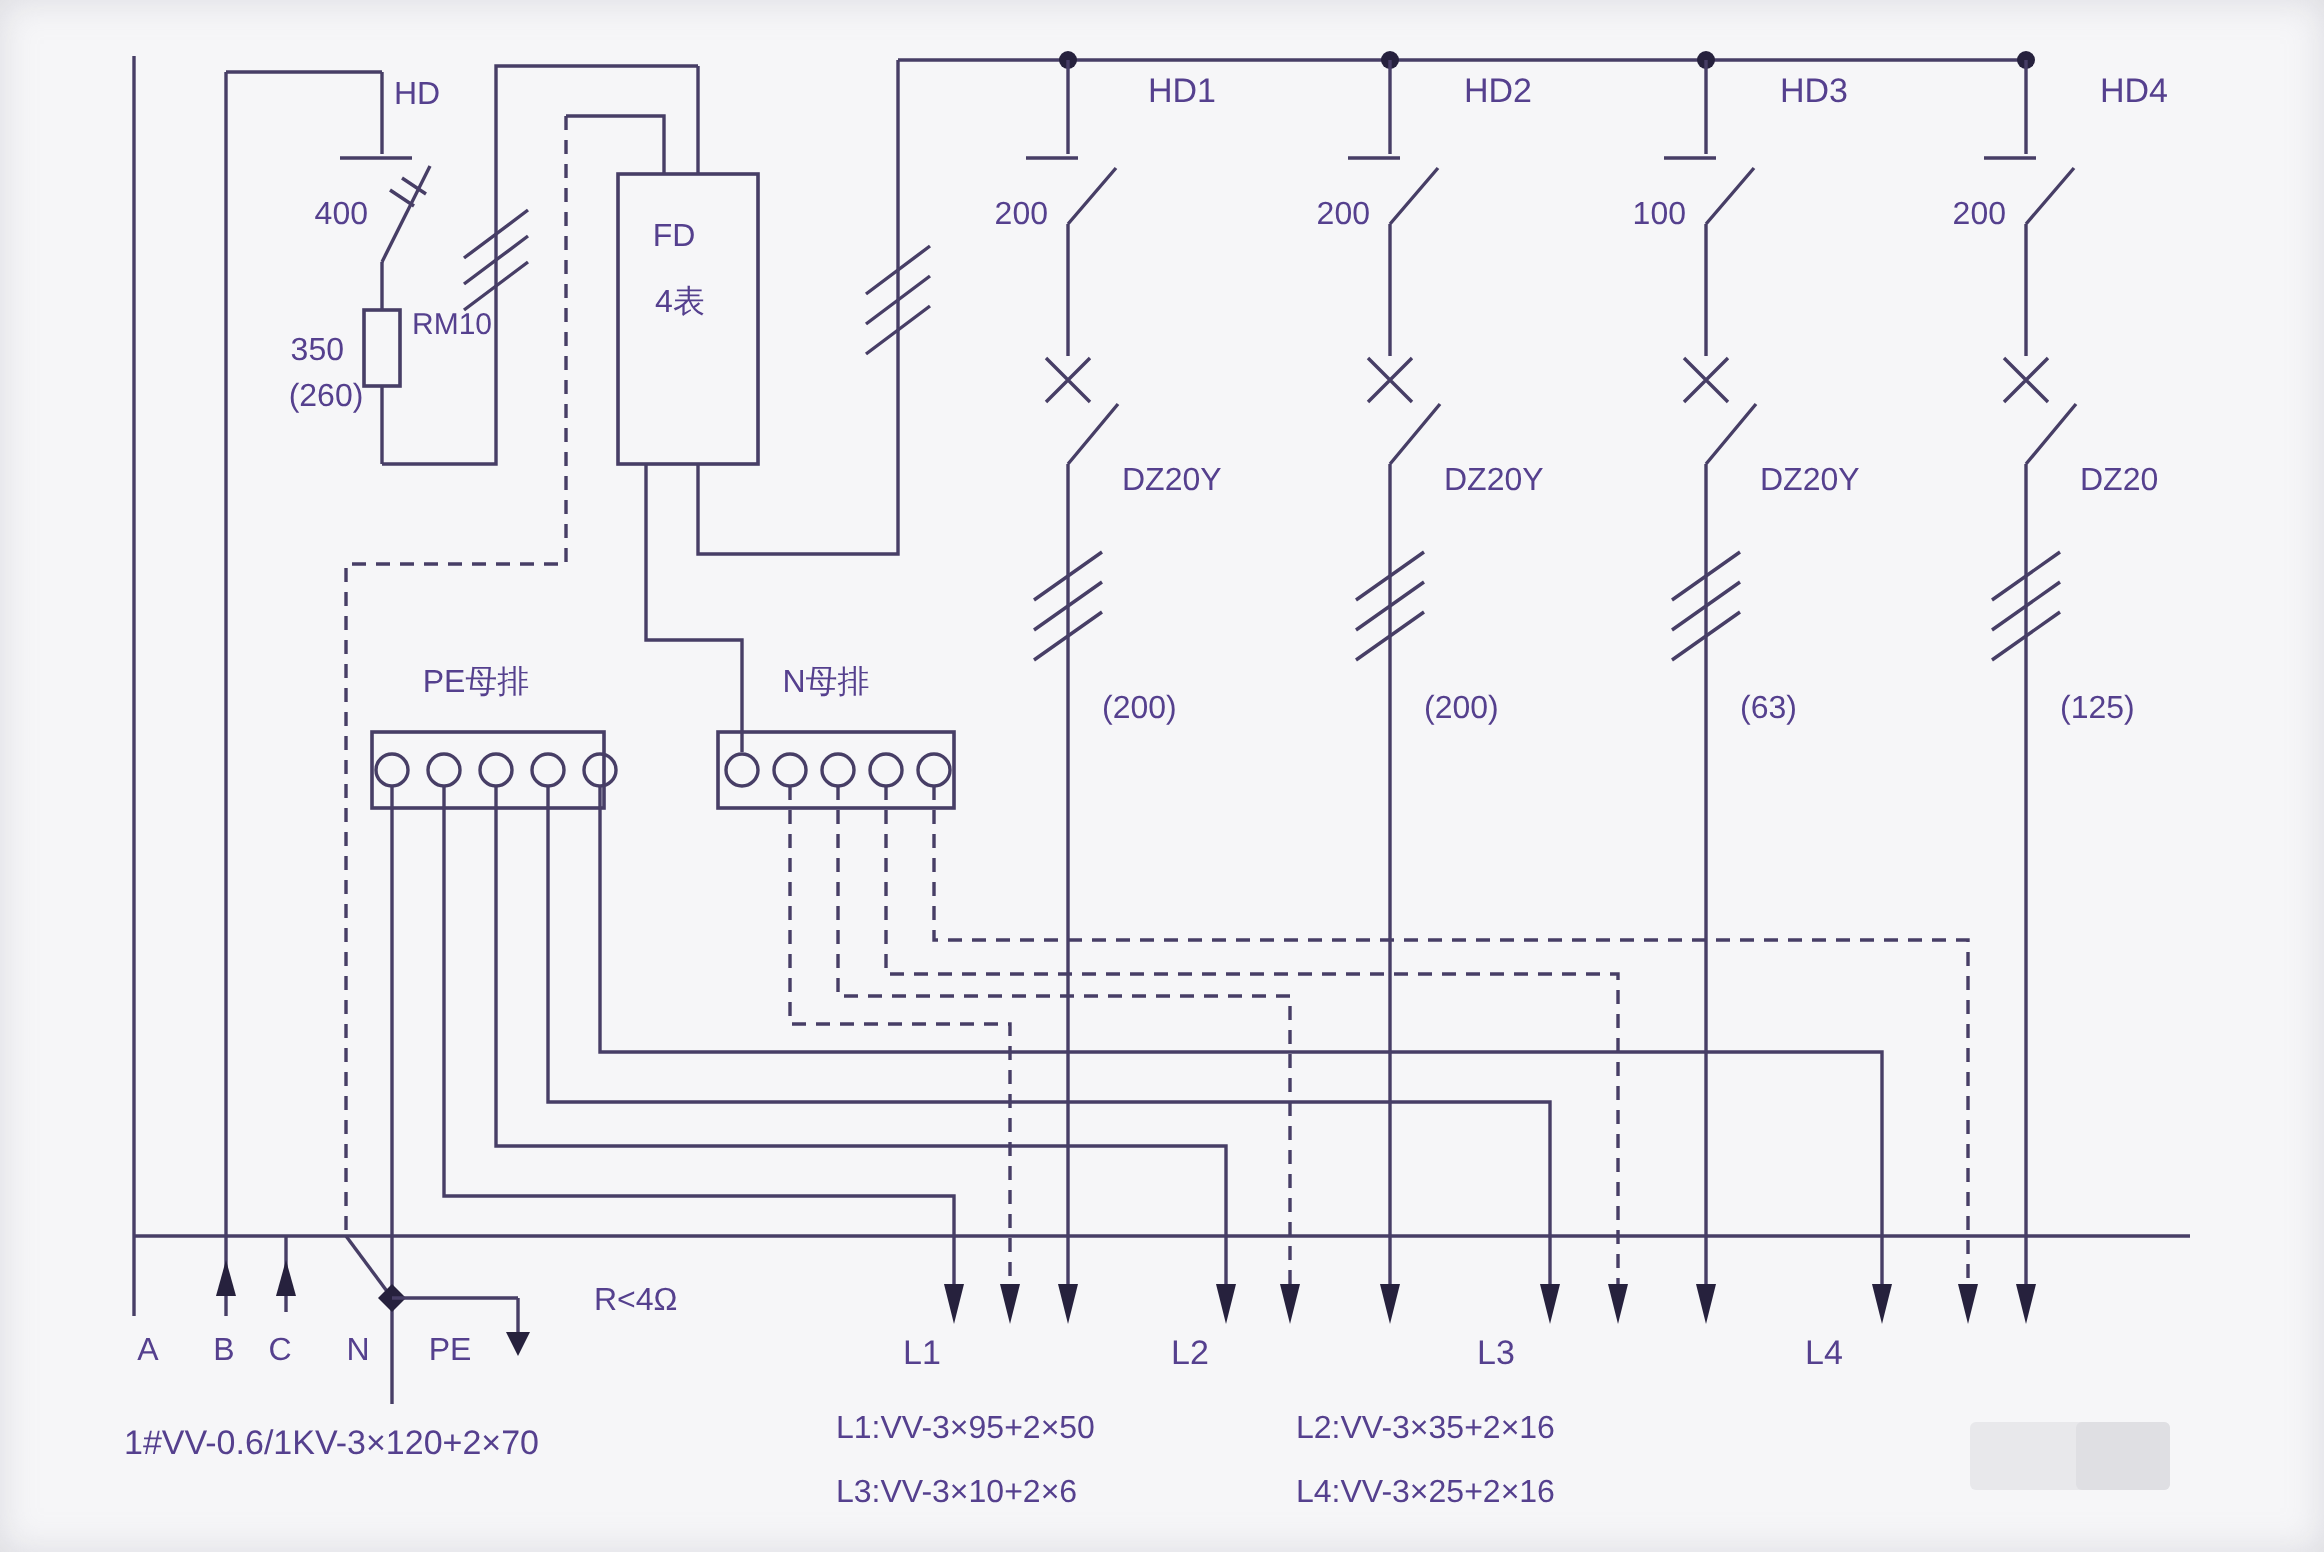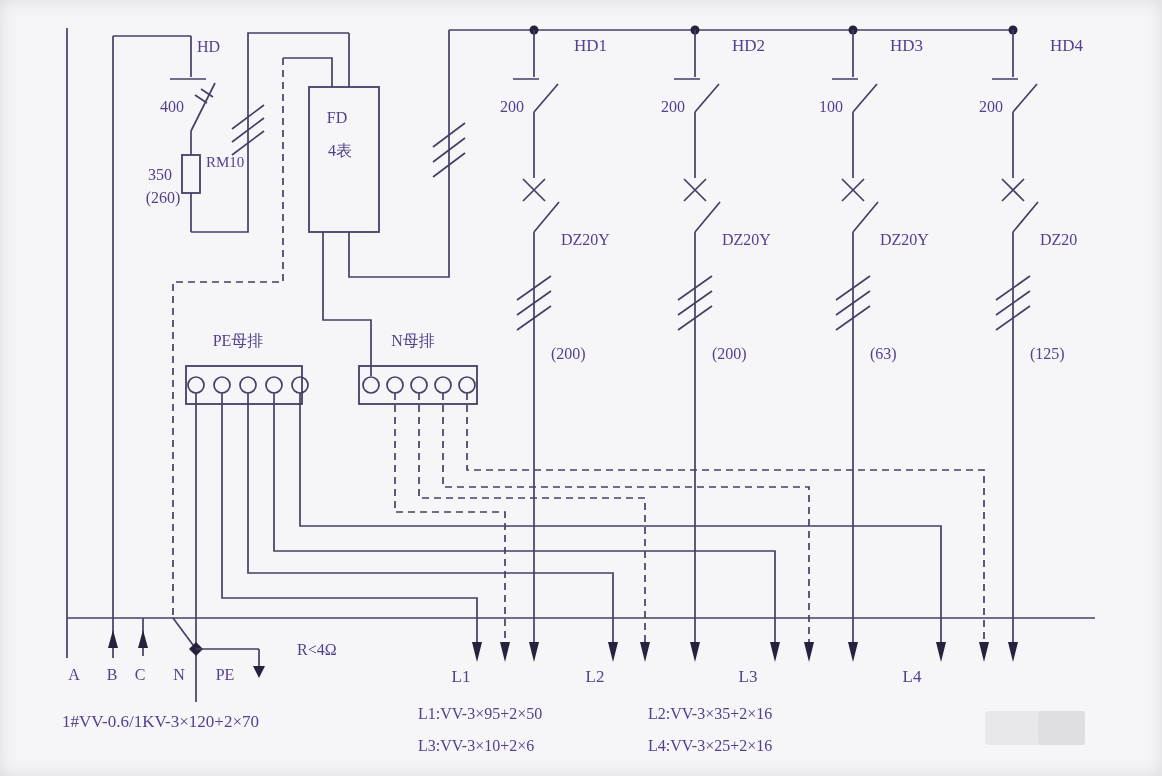--- a/index.html
+++ b/index.html
@@ -1,18 +1,18 @@
 <!DOCTYPE html>
 <html><head>
 <meta charset="utf-8">
 <style>
   html,body{margin:0;padding:0;background:#ffffff;}
   .stage{
     position:relative;width:1162px;height:776px;background:#f6f6f8;
-    font-family:Liberation Serif, serif;
+    font-family:Liberation Sans, sans-serif;
     box-shadow:inset 0 0 18px rgba(170,170,180,.35);
     text-align:right;
   }
   svg{position:absolute;left:0;top:0;}
   .w{stroke:#473e66;stroke-width:1.7;fill:none;}
   .wd{stroke:#473e66;stroke-width:1.7;fill:none;stroke-dasharray:7 5;}
   .ink{fill:#26213d;stroke:none;}
   .box{stroke:#473e66;stroke-width:1.8;fill:none;}
   text{fill:#55408e;}
   .t15{font-size:15px;}

